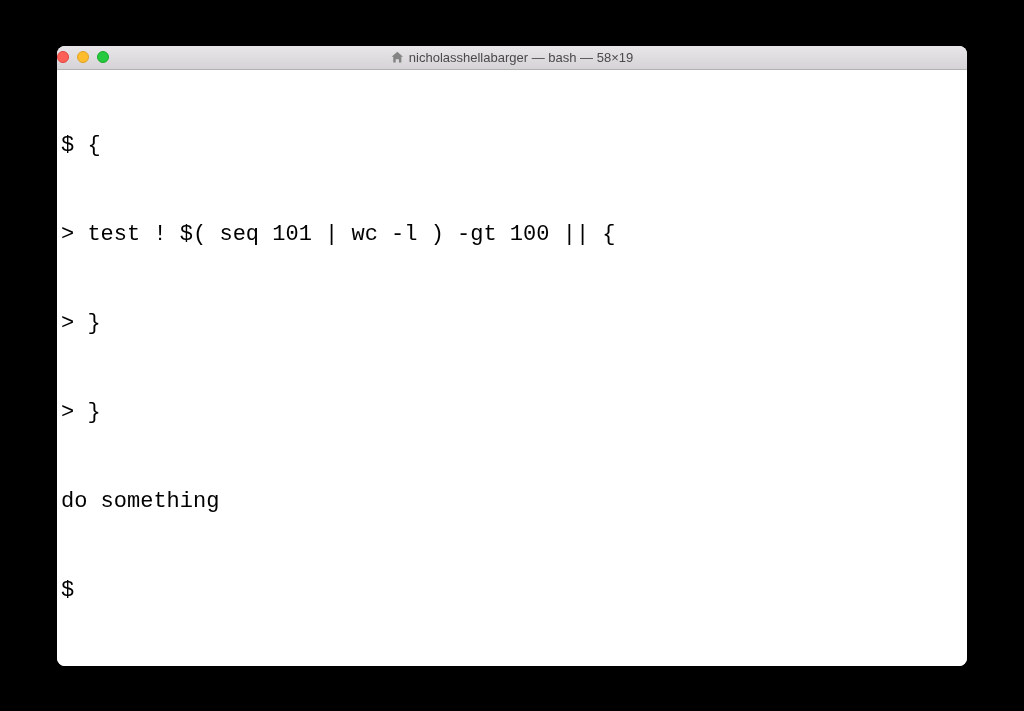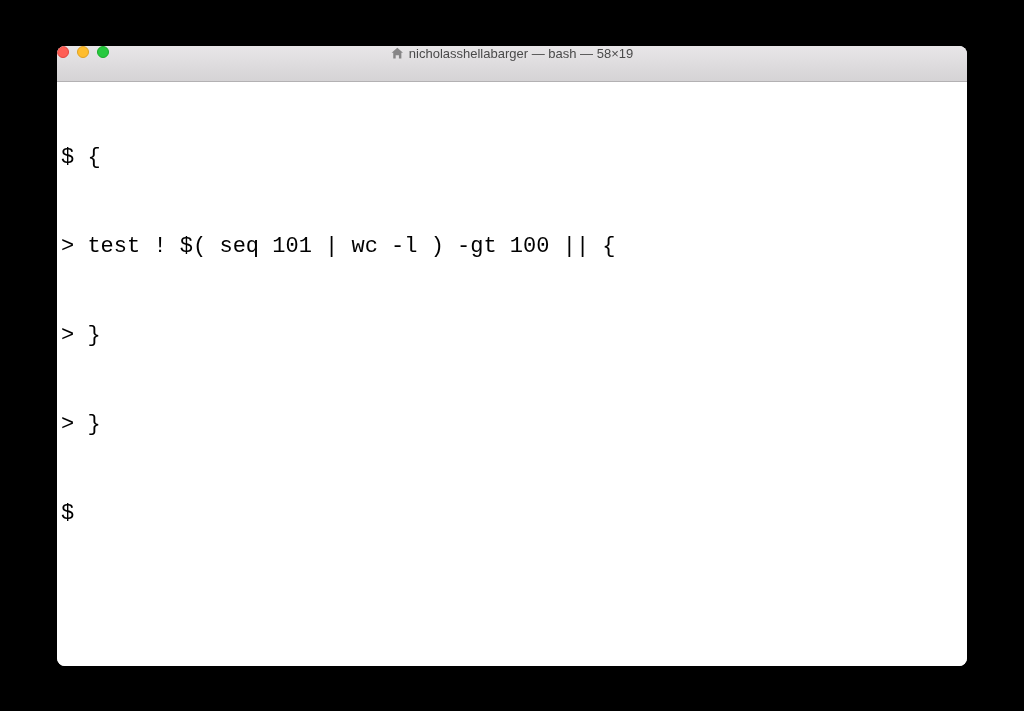--- a/index.html
+++ b/index.html
@@ -23,25 +23,25 @@
       height: 620px;
       background: #fff;
       border-radius: 8px;
       box-shadow: 0 20px 60px rgba(0,0,0,0.5);
       overflow: hidden;
       display: flex;
       flex-direction: column;
     }
     
     .titlebar {
-      height: 36px;
+      height: 24px;
       background: linear-gradient(to bottom, #e8e6e8 0%, #d5d3d5 100%);
       border-bottom: 1px solid #b3b1b3;
       display: flex;
-      align-items: flex-start;
+      align-items: center;
       position: relative;
       padding: 0 0;
     }
     
     .traffic-lights {
       display: flex;
       gap: 8px;
       align-items: center;
     }
     
@@ -119,15 +119,16 @@
         <path d="M8 1 L1 7 L3 7 L3 14 L6 14 L6 10 L10 10 L10 14 L13 14 L13 7 L15 7 Z"></path>
       </svg>
       <span>nicholasshellabarger — bash — 58×19</span>
     </div>
   </div>
   <div class="terminal-body">
     <div class="terminal-line">$ {</div>
     <div class="terminal-line">&gt; test ! $( seq 101 | wc -l ) -gt 100 || {</div>
     <div class="terminal-line">&gt; }</div>
     <div class="terminal-line">&gt; }</div>
+    <div class="terminal-line">do something</div>
     <div class="prompt-line"><span>$ </span></div>
   </div>
 </div>
 
 </body></html>

